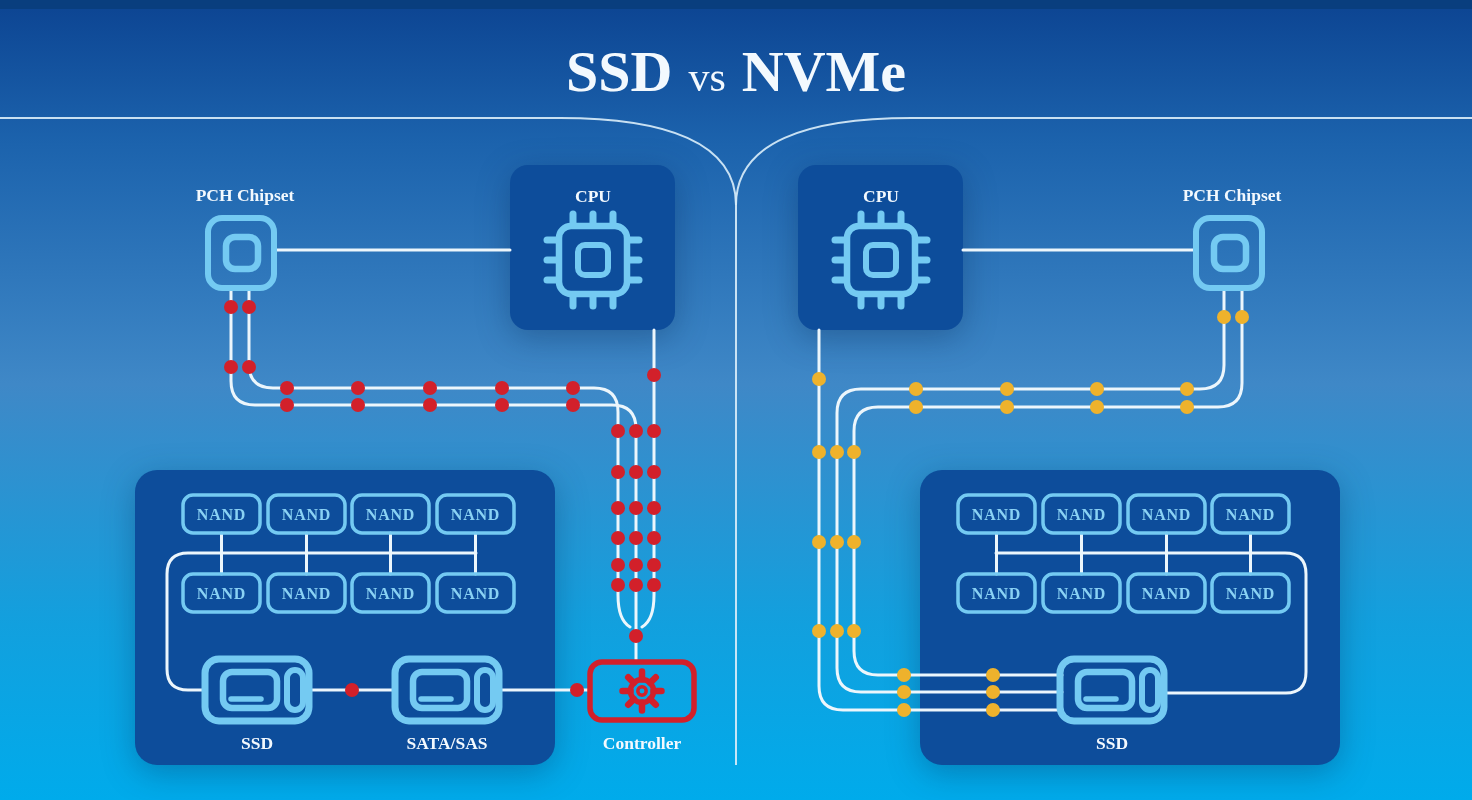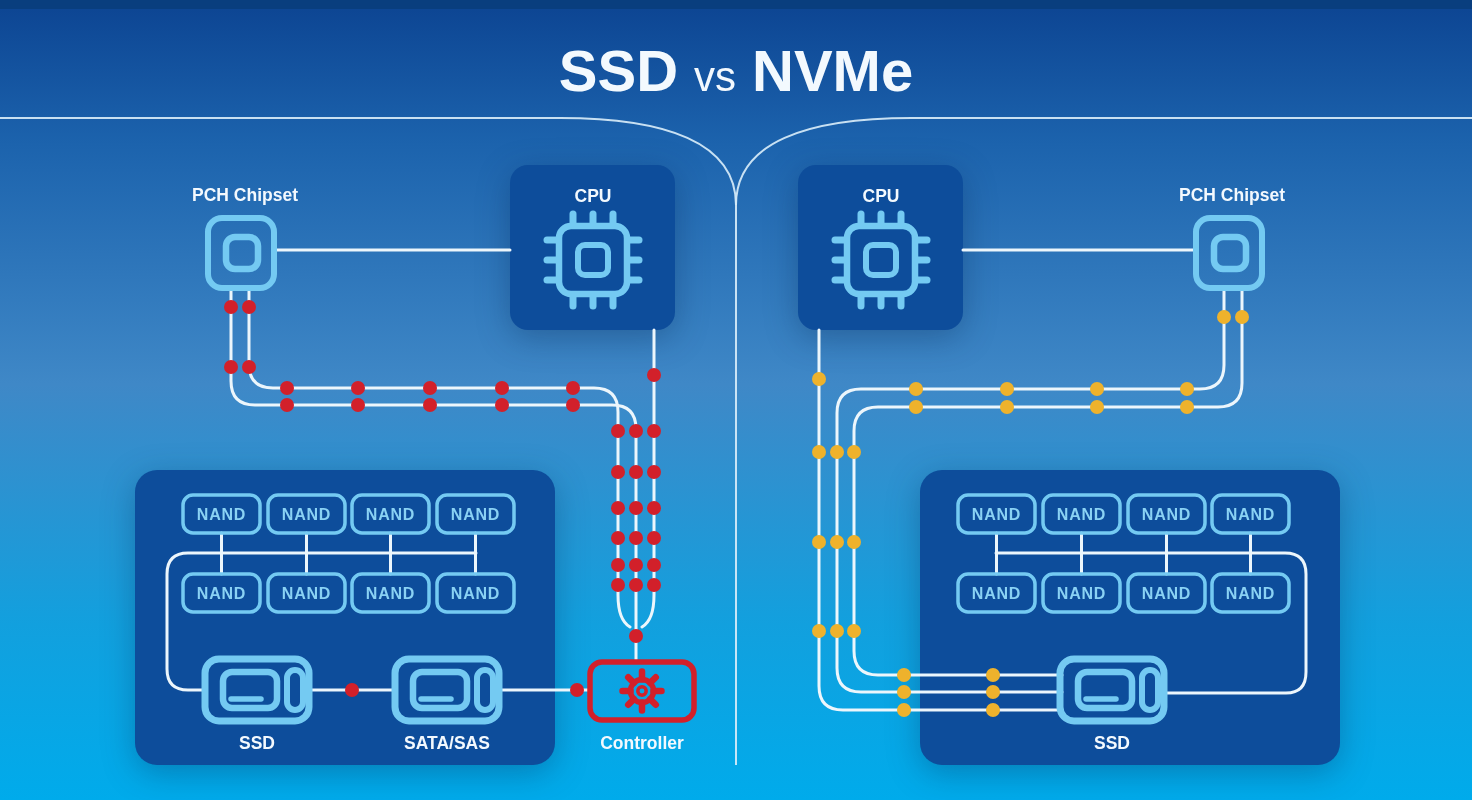--- a/index.html
+++ b/index.html
@@ -1,16 +1,16 @@
 <!DOCTYPE html>
 <html style="--bg_top: #0c4492; --bg_upper: #1c63ad; --bg_mid: #3f88c7; --bg_lower: #12a0de; --bg_bottom: #00abeb; --top_strip: #093e7e; --card: #0d4d9b; --outline: #74caf2; --nand_text: #8ad2f4; --trace: #ecf6fc; --divider: #d7ecf8; --red: #d2202a; --yellow: #eeb22c; --text: #f3f9fe;"><head>
 <meta charset="utf-8">
 <style>
   html,body{margin:0;padding:0;background:#06354f;}
-  .stage{position:relative;width:1472px;height:800px;overflow:hidden;font-family:Liberation Sans, sans-serif;}
+  .stage{position:relative;width:1472px;height:800px;overflow:hidden;font-family:Liberation Serif, serif;}
   svg{position:absolute;left:0;top:0;display:block;}
   .card{fill:var(--card);filter:drop-shadow(0 8px 16px rgba(3,30,70,.30));}
   .trace{stroke:var(--trace);stroke-width:3;fill:none;stroke-linecap:round;}
   .divider{stroke:var(--divider);stroke-width:2;fill:none;opacity:.92;}
   .outline{stroke:var(--outline);fill:none;}
   .nand-box{stroke:var(--outline);stroke-width:3.5;fill:none;}
   .nand-text{fill:var(--nand_text);font-size:16px;font-weight:700;letter-spacing:.8px;text-anchor:middle;}
   .lbl{fill:var(--text);font-size:17.5px;font-weight:700;text-anchor:middle;}
   .ttl{fill:var(--text);text-anchor:middle;}
   .ttl .big{font-size:58px;font-weight:800;}

